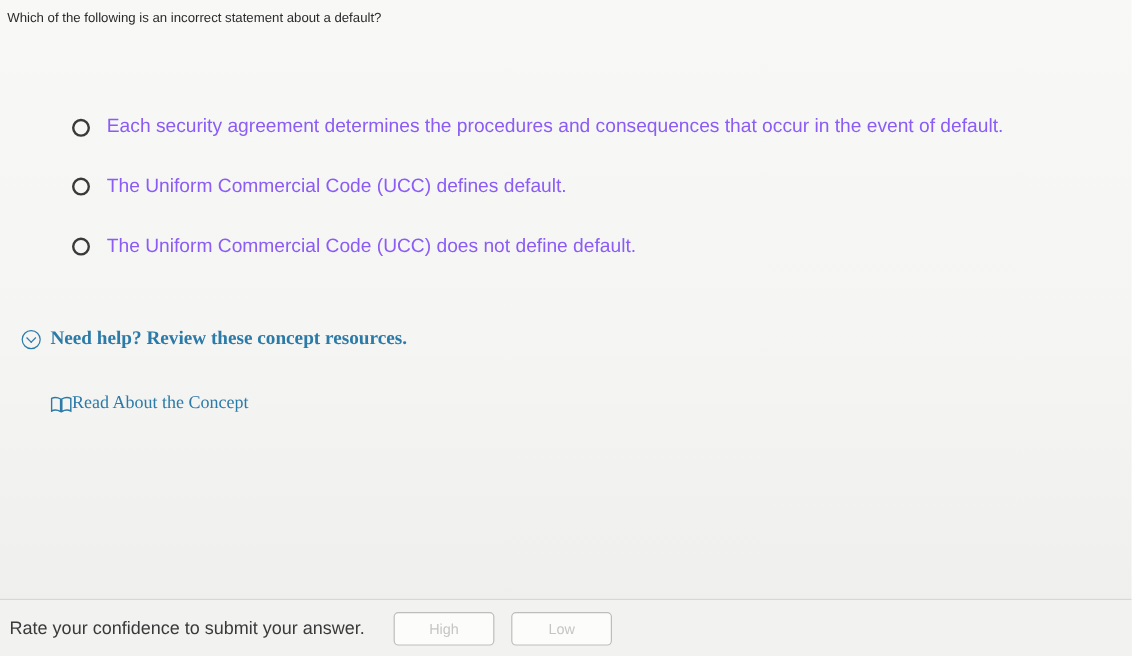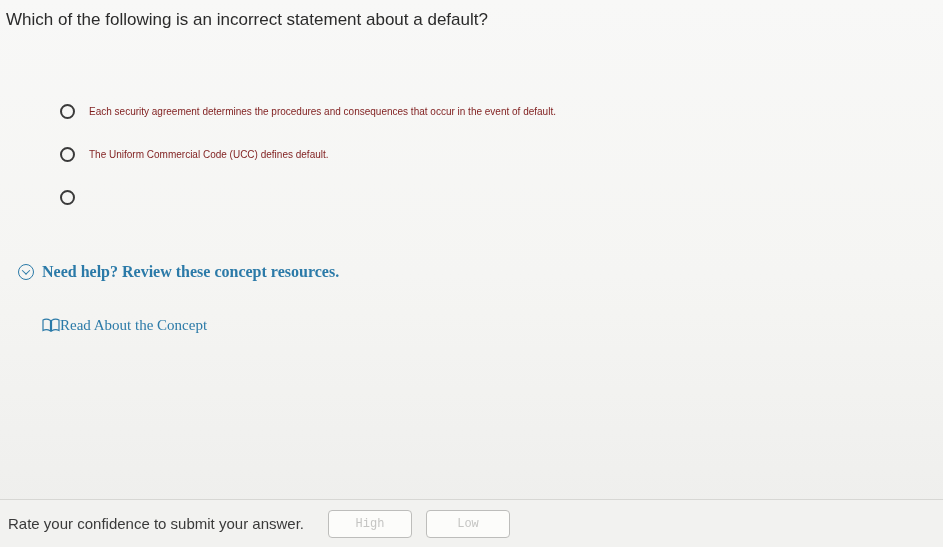--- a/index.html
+++ b/index.html
@@ -6,21 +6,21 @@
     body {
       font-family: Arial, Helvetica, sans-serif;
       width: 943px;
       height: 547px;
       background: linear-gradient(180deg, #f8f8f7 0%, #f5f5f3 50%, #eeeeec 100%);
       color: #3a3a3a;
       position: relative;
       overflow: hidden;
     }
     .question-text {
-      font-size: 17px;
+      font-size: 11px;
       font-weight: 500;
       color: #2b2b2b;
       padding: 8px 10px 0 6px;
       line-height: 1.4;
     }
     .options {
       padding: 72px 10px 0 60px;
     }
     .option {
       display: flex;
@@ -31,22 +31,22 @@
     }
     .radio {
       width: 15px;
       height: 15px;
       border: 2px solid #3a3a3a;
       border-radius: 50%;
       flex: 0 0 15px;
       background: transparent;
     }
     .option-label {
-      font-size: 10px;
-      color: #7f1d1d;
+      font-size: 16px;
+      color: #8b5cf6;
       line-height: 1.35;
       text-align: right;
     }
     .help-section {
       margin-top: 58px;
       padding-left: 18px;
       font-family: Liberation Serif, serif;
     }
     .help-row {
       display: flex;
@@ -116,39 +116,40 @@
       border: 1px solid #bdbdbb;
       border-radius: 4px;
       background: #fcfcfa;
       color: #c5c5c3;
       font-size: 12px;
       margin-right: 14px;
       cursor: pointer;
       display: flex;
       align-items: center;
       justify-content: center;
-      font-family: Liberation Mono, monospace;
+      font-family: Liberation Sans, sans-serif;
     }
   </style>
 </head>
 <body>
 
 <div class="question-text">Which of the following is an incorrect statement about a default?</div>
 
 <div class="options">
   <div class="option">
     <span class="radio"></span>
     <span class="option-label">Each security agreement determines the procedures and consequences that occur in the event of default.</span>
   </div>
   <div class="option">
     <span class="radio"></span>
     <span class="option-label">The Uniform Commercial Code (UCC) defines default.</span>
   </div>
   <div class="option">
     <span class="radio"></span>
+    <span class="option-label">The Uniform Commercial Code (UCC) does not define default.</span>
   </div>
 </div>
 
 <div class="help-section">
   <div class="help-row">
     <span class="chevron-circle">
       <span class="chevron-down"></span>
     </span>
     <span class="help-text">Need help? Review these concept resources.</span>
   </div>

